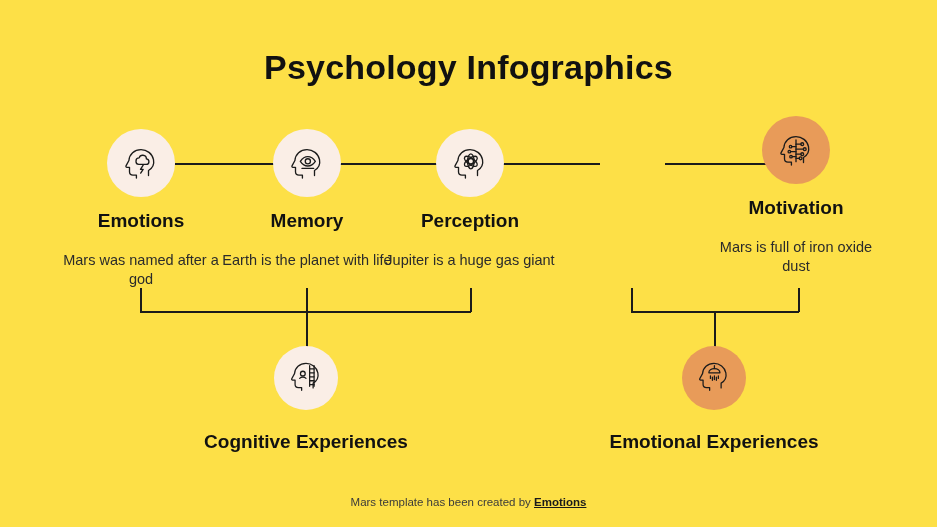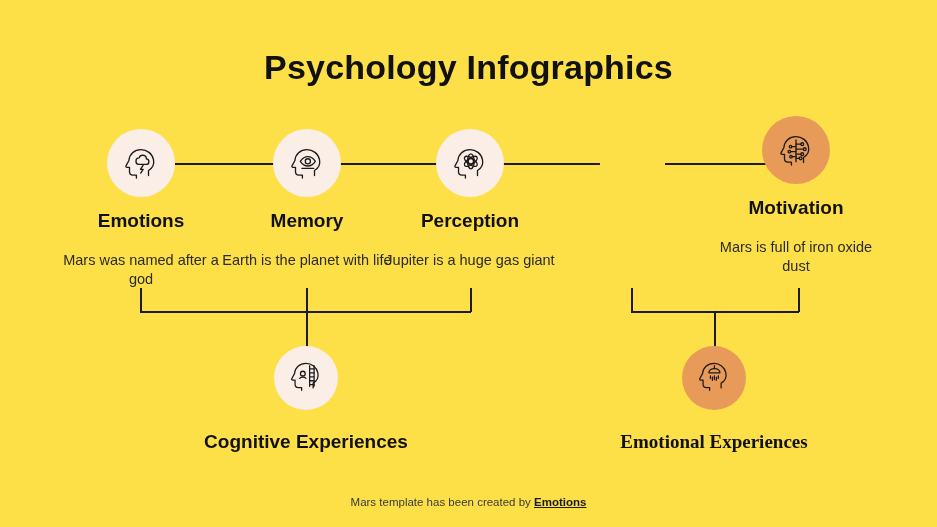--- a/index.html
+++ b/index.html
@@ -231,20 +231,20 @@
     <div class="bcircle" style="background:#e89b59;">
       <span>
         <svg width="38" height="38" viewBox="0 0 48 48" fill="none" stroke="#1b1b1b" stroke-width="1.6" stroke-linecap="round" stroke-linejoin="round">
           <path d="M33 39 L33 33 C38 30 40 25 39 20 C37.6 12.6 31 8 24 8 C16 8 10 13.5 9.5 21 L6 27.5 C5.6 28.4 6.2 29.2 7.1 29.2 L10.2 29.2 L10.2 34.5 C10.2 36.9 12 38.6 14.4 38.6 L18.5 38.6 L18.5 42"></path>
           <path d="M17.5 20 C17.5 17 20.5 14.6 24.5 14.6 C28.5 14.6 31.5 17 31.5 20 Z"></path>
           <path d="M19.5 24 L19.5 27 M24.5 24 L24.5 28.5 M29.5 24 L29.5 27 M22 25.5 L22 29.5 M27 25.5 L27 29.5"></path>
           <path d="M24.5 14.6 L24.5 11"></path>
         </svg>
       </span>
     </div>
-    <div class="bnode-title" style="left:-178px; top:85px;font-family:Liberation Serif, serif;">Emotional Experiences</div>
+    <div class="bnode-title" style="left:-178px; top:85px;">Emotional Experiences</div>
   </div>
 
   <div id="footer">
     <span>Mars template has been created by </span><span class="brand">Emotions</span>
   </div>
 
 </div>
 
 </body></html>

